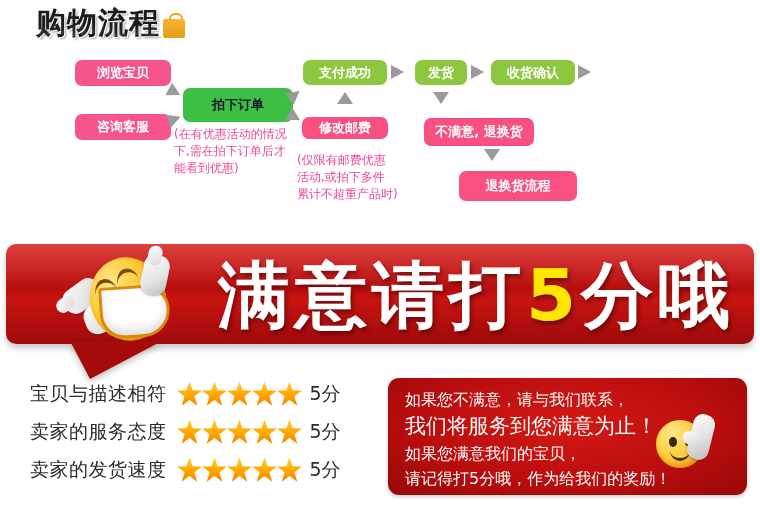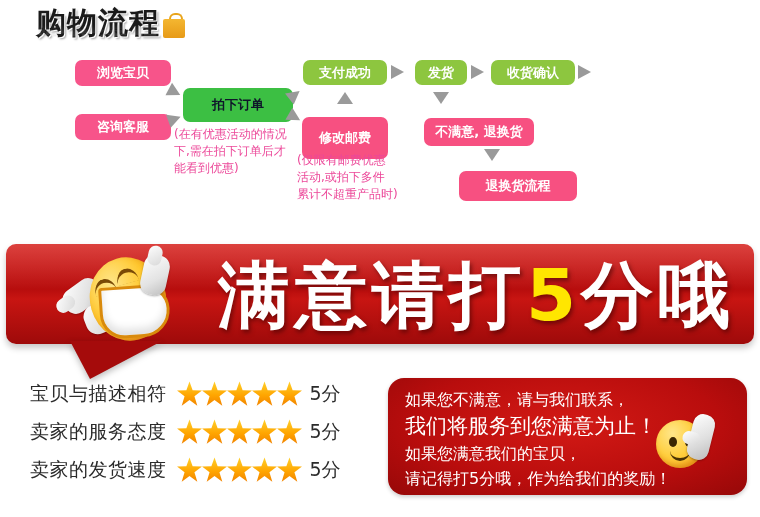--- a/index.html
+++ b/index.html
@@ -128,21 +128,21 @@
   .rating-label{font-size:19px;color:#2b2b2b;letter-spacing:.5px;white-space:nowrap;}
   .stars{display:flex;margin:0 8px 0 10px;}
   .star{width:26px;height:26px;margin-right:-1px;
     background:linear-gradient(180deg,#ffd22e 0%,#ffa500 55%,#f08000 100%);
     clip-path:polygon(50% 2%,62% 36%,98% 37%,69% 59%,80% 95%,50% 73%,20% 95%,31% 59%,2% 37%,38% 36%);
     filter:drop-shadow(0 1px 1px rgba(0,0,0,.18));}
   .rating-score{font-size:19px;color:#2b2b2b;}
 
   
   .notebox{
-    position:absolute;left:388px;top:378px;width:359px;height:117px;border-radius:16px;
+    position:absolute;left:388px;top:378px;width:359px;height:117px;border-radius:11px;
     background:radial-gradient(ellipse at 50% 40%,#d31a15 0%,#b90d0d 60%,#960808 100%);
     box-shadow:0 2px 4px rgba(0,0,0,.2);overflow:hidden;
   }
   .notebox-lines{position:absolute;left:17px;top:9px;}
   .nl{color:#ffffff;white-space:nowrap;}
   .nl.s{font-size:16px;line-height:25px;}
   .nl.b{font-size:21px;line-height:29px;}
   .emoji-small{position:absolute;left:268px;top:36px;width:68px;height:56px;}
   .face-sm{
     position:absolute;left:0;top:6px;width:48px;height:48px;border-radius:50%;
@@ -173,21 +173,21 @@
     <div class="bag-icon">
       <div class="handle"></div>
         <div class="body"></div>
     </div>
   </div>
 
   <div class="flow" id="flow">
       <div class="node pink" style="left: 75px; top: 8px; width: 96px; height: 26px;">浏览宝贝</div>
       <div class="node pink" style="left: 75px; top: 62px; width: 96px; height: 26px;">咨询客服</div>
       <div class="node green-dk" style="left: 183px; top: 36px; width: 110px; height: 34px;">拍下订单</div>
-      <div class="node pink2" style="left: 302px; top: 65px; width: 86px; height: 42px;">修改邮费</div>
+      <div class="node pink2" style="left: 302px; top: 65px; width: 86px; height: 22px;">修改邮费</div>
       <div class="node green-lt" style="left: 303px; top: 8px; width: 84px; height: 25px;">支付成功</div>
       <div class="node green-lt" style="left: 415px; top: 8px; width: 52px; height: 25px;">发货</div>
       <div class="node green-lt" style="left: 491px; top: 8px; width: 84px; height: 25px;">收货确认</div>
       <div class="node pink2" style="left: 424px; top: 66px; width: 110px; height: 28px;">不满意, 退换货</div>
       <div class="node pink2" style="left: 459px; top: 119px; width: 118px; height: 30px;">退换货流程</div>
       <div class="note" style="left: 174px; top: 74px;">(在有优惠活动的情况
 下,需在拍下订单后才
 能看到优惠)</div>
       <div class="note" style="left: 297px; top: 100px;">(仅限有邮费优惠
 活动,或拍下多件

